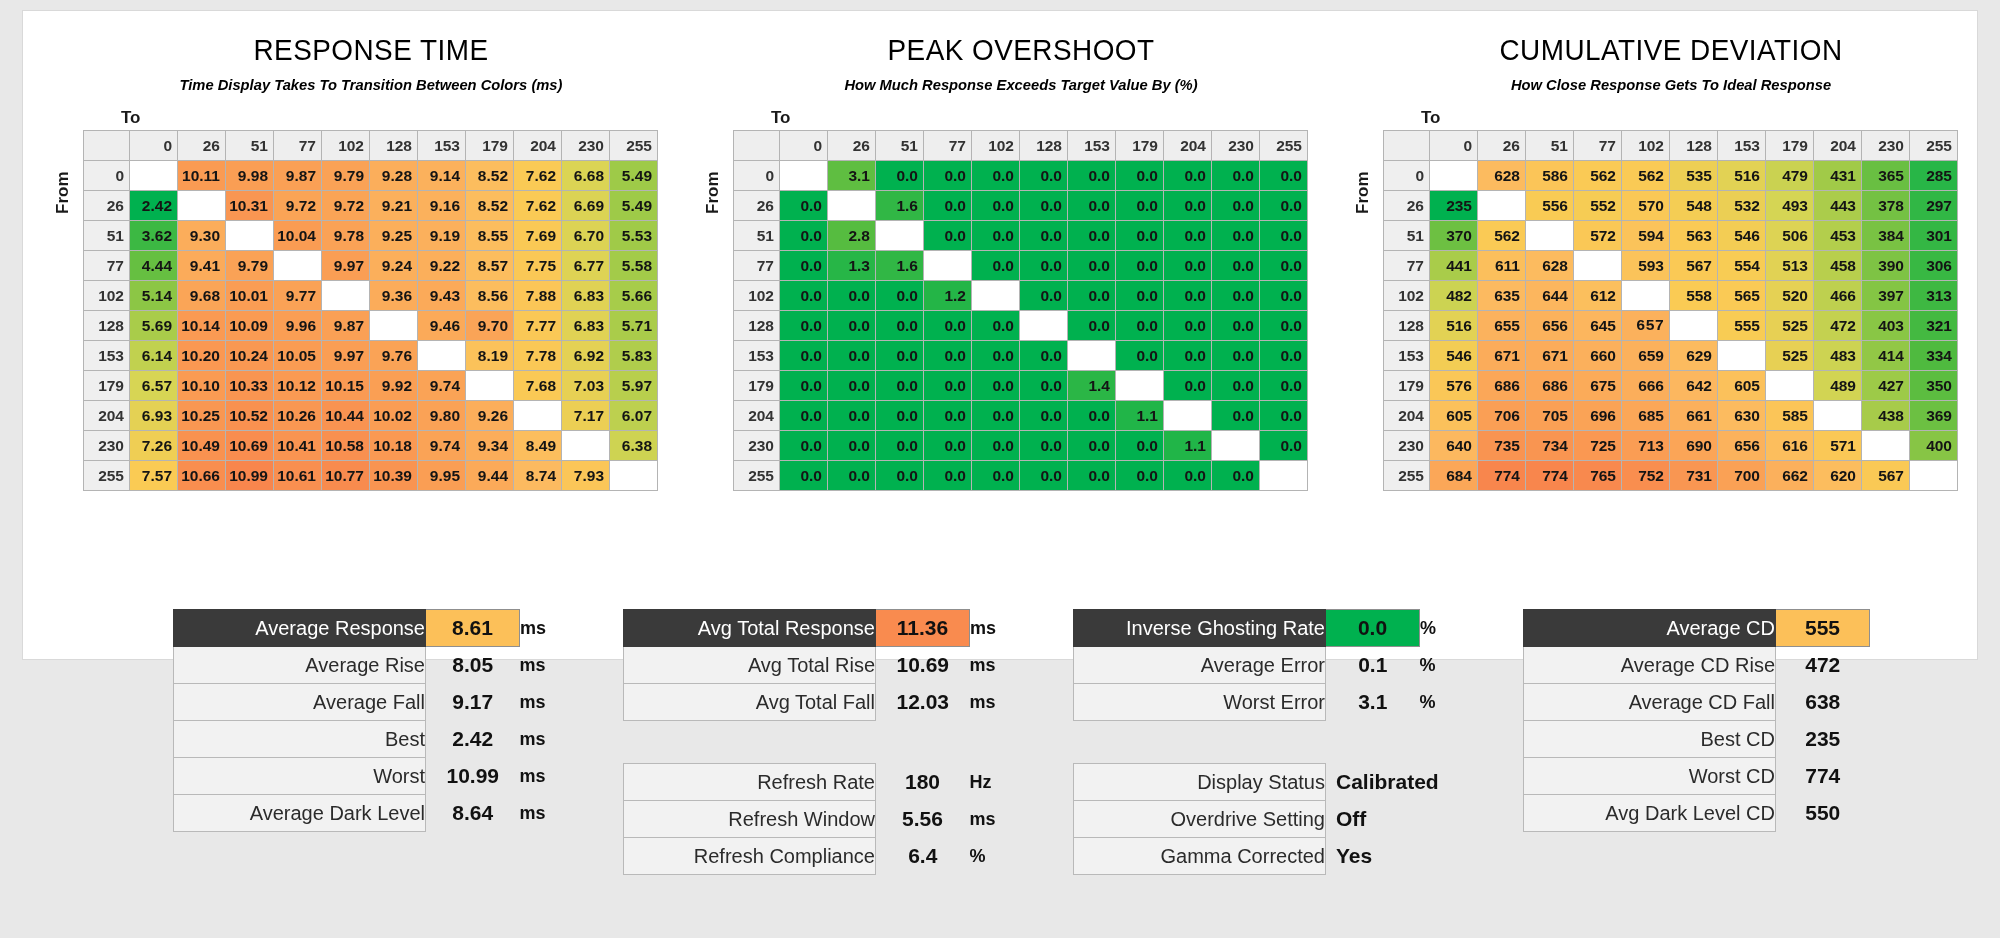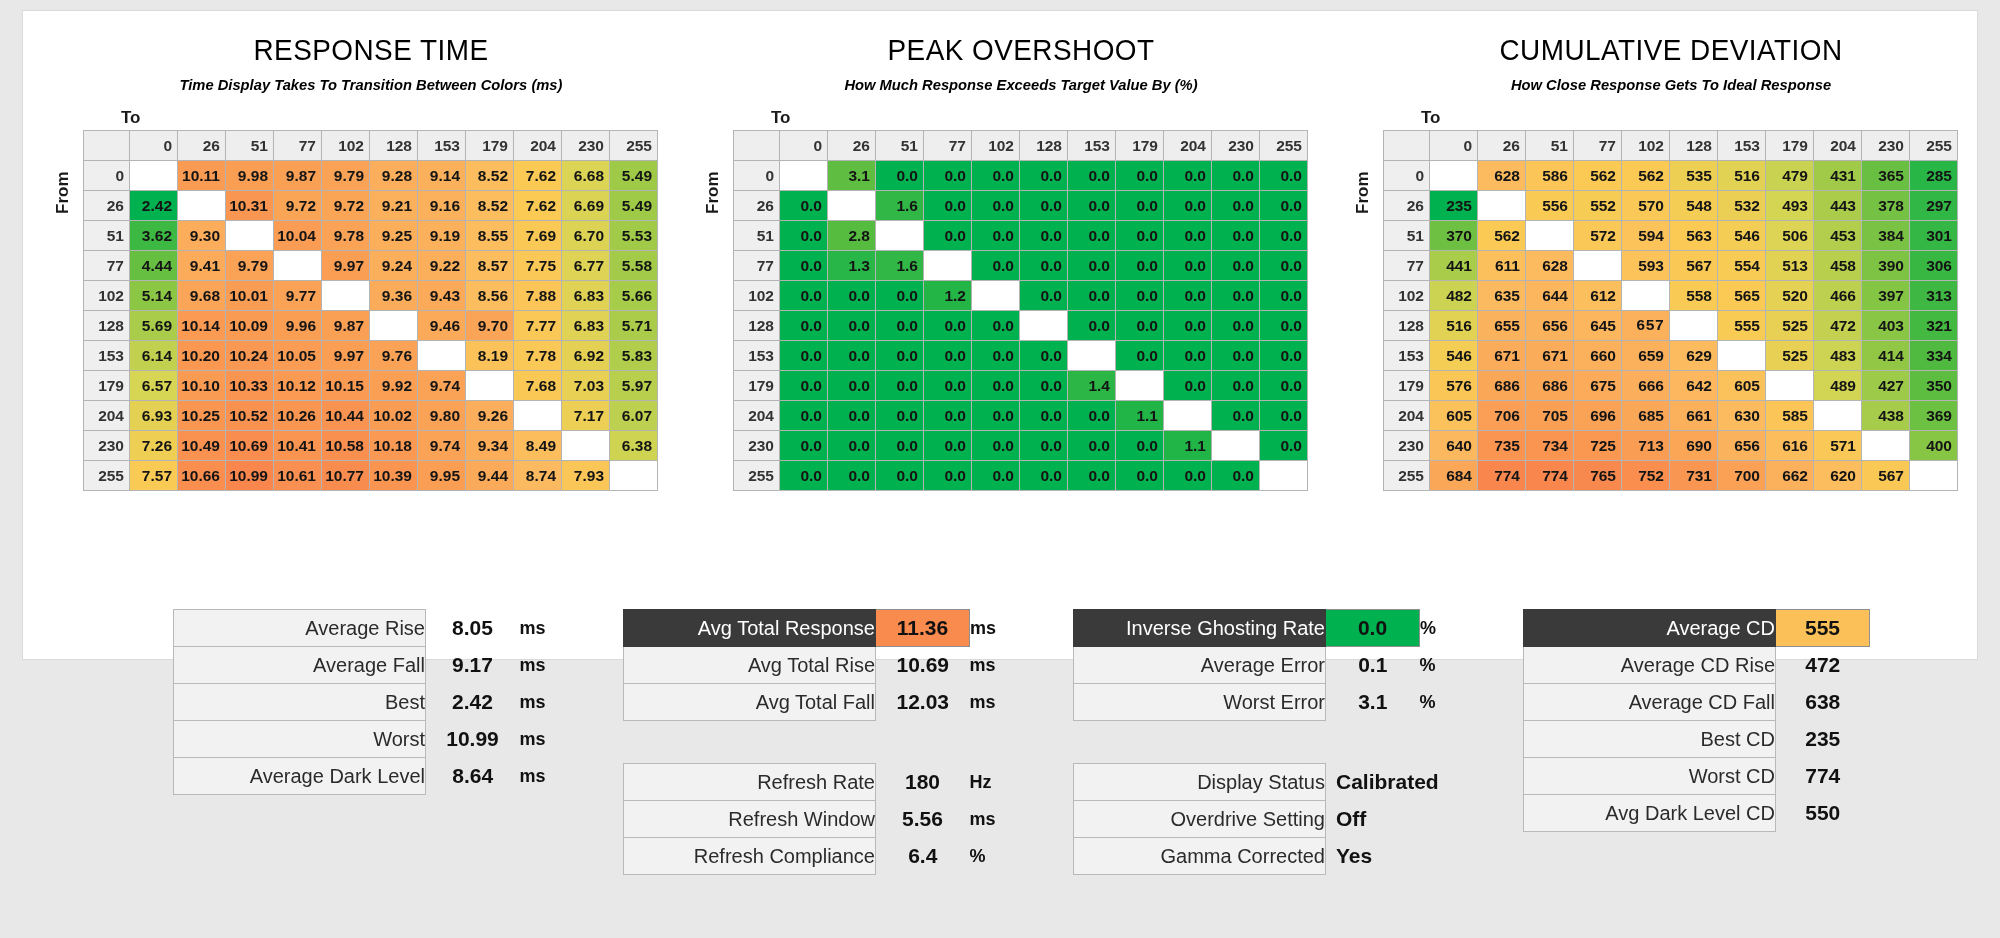--- a/index.html
+++ b/index.html
@@ -738,20 +738,25 @@
               </tr>
             </tbody>
           </table>
         </div>
     </div>
   </div>
 
   <div class="stats" id="stats-0">
       <table class="stat">
         <tbody>
+          <tr class="head">
+            <td class="lbl">Average Response</td>
+            <td class="val" style="background: rgb(252, 192, 89); border: 1px solid rgb(143, 143, 143);">8.61</td>
+            <td class="unit">ms</td>
+          </tr>
           <tr>
             <td class="lbl">Average Rise</td>
             <td class="val">8.05</td>
             <td class="unit">ms</td>
           </tr>
           <tr>
             <td class="lbl">Average Fall</td>
             <td class="val">9.17</td>
             <td class="unit">ms</td>
           </tr>

